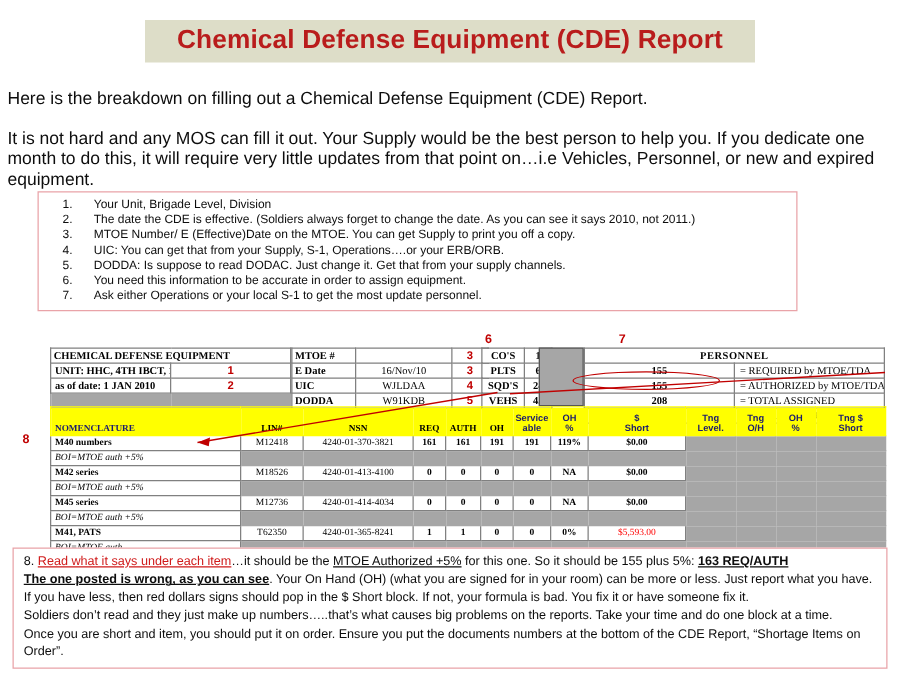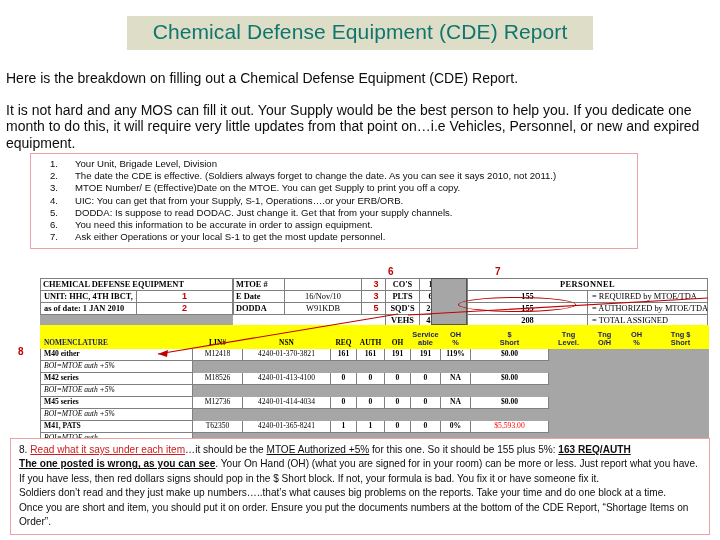--- a/index.html
+++ b/index.html
@@ -21,23 +21,23 @@
     position: absolute;
     left: 0; top: 16px;
     width: 720px;
     text-align: center;
   }
   .title-band {
     display: inline-block;
     background: #ddddc8;
     padding: 4px 26px 6px 26px;
     font-size: 21px;
-    font-weight: 400;
+    font-weight: 700;
     letter-spacing: .1px;
-    color: #0f766e;
+    color: #b91c1c;
     line-height: 1.15;
   }
 
   
   .intro {
     position: absolute;
     left: 6px; top: 70px;
     width: 710px;
     font-size: 14px;
     line-height: 16.5px;
@@ -333,20 +333,25 @@
     <tbody>
         <tr>
       <td class="k">MTOE #</td>
       <td class="v"></td>
       <td class="n">3</td>
     </tr>
     <tr>
       <td class="k">E Date</td>
       <td class="v">16/Nov/10</td>
       <td class="n">3</td>
+    </tr>
+    <tr>
+      <td class="k">UIC</td>
+      <td class="v">WJLDAA</td>
+      <td class="n">4</td>
     </tr>
     <tr>
       <td class="k">DODDA</td>
       <td class="v">W91KDB</td>
       <td class="n">5</td>
     </tr>
   </tbody>
     </table>
 
   <table class="grid units">
@@ -447,21 +452,21 @@
           <span>OH</span><br>
           <span>%</span>
         </td>
         <td class="yh sans">
           <span>Tng $</span><br>
           <span>Short</span>
         </td>
       </tr>
 
       <tr>
-        <td class="name">M40 either</td>
+        <td class="name">M40 numbers</td>
         <td>M12418</td>
         <td>4240-01-370-3821</td>
         <td class="bold">161</td>
         <td class="bold">161</td>
         <td class="bold">191</td>
         <td class="bold">191</td>
         <td class="bold">119%</td>
         <td class="bold">$0.00</td>
         <td class="gray"></td>
         <td class="gray"></td>

